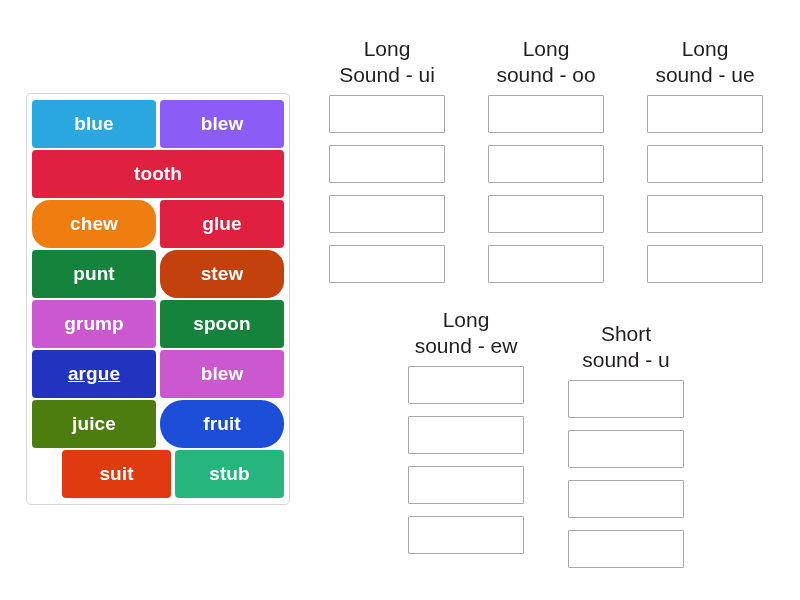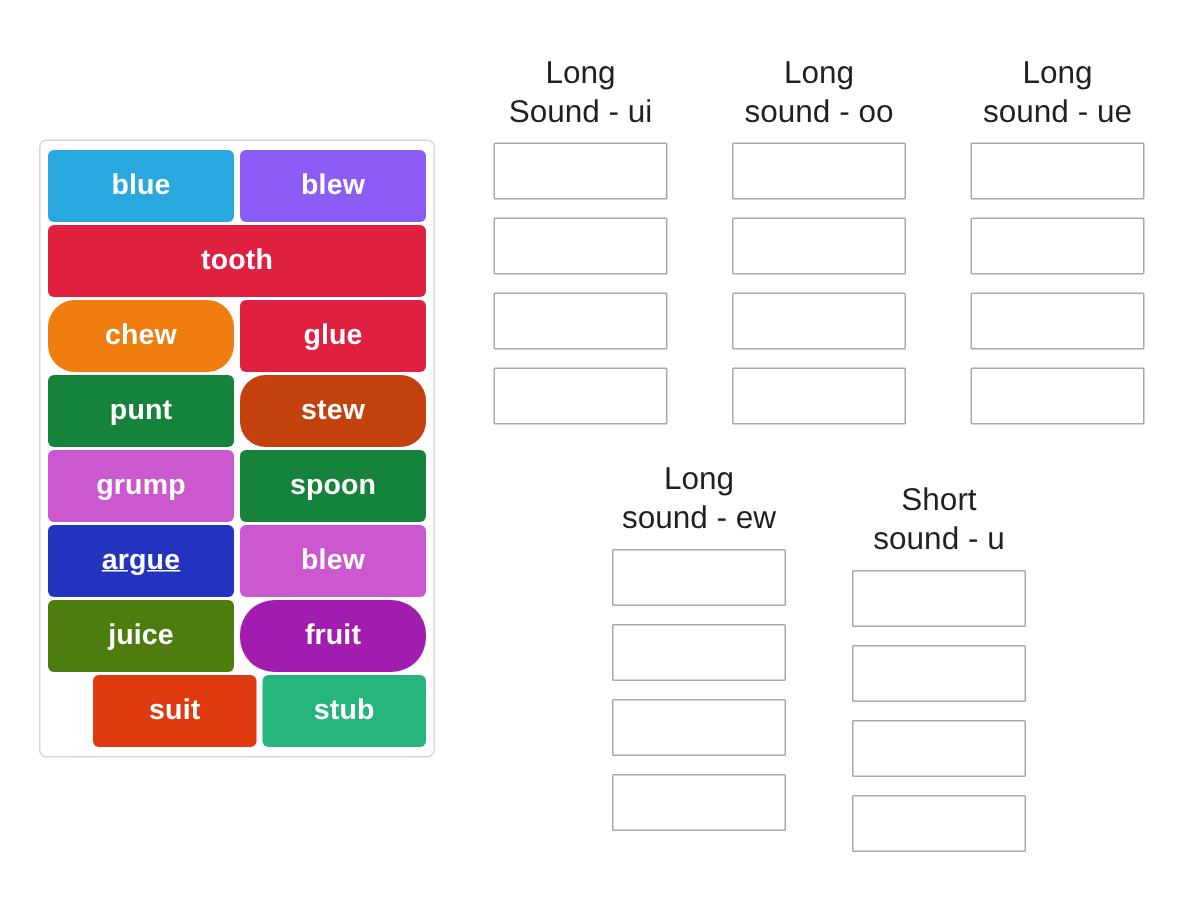--- a/index.html
+++ b/index.html
@@ -111,21 +111,21 @@
   <div class="tile-row">
     <div class="tile" style="background-color: rgb(203, 88, 207);">grump</div>
     <div class="tile" style="background-color: rgb(22, 131, 60);">spoon</div>
   </div>
   <div class="tile-row">
     <div class="tile" style="background-color: rgb(34, 51, 191); text-decoration: underline;">argue</div>
     <div class="tile" style="background-color: rgb(203, 88, 207);">blew</div>
   </div>
   <div class="tile-row">
     <div class="tile" style="background-color: #4d7c0f;">juice</div>
-    <div class="tile" style="background-color: #a21caf; border-radius: 23px;">fruit</div>
+    <div class="tile" style="background-color: #1d4ed8; border-radius: 23px;">fruit</div>
   </div>
   <div class="tile-row">
     <div class="tile" style="background-color: rgb(224, 58, 16); margin-left: 32px;">suit</div>
     <div class="tile" style="background-color: rgb(39, 181, 126);">stub</div>
   </div>
 
 </div>
 
 <div class="group" id="group-ui">
   <div class="group-title">Long

